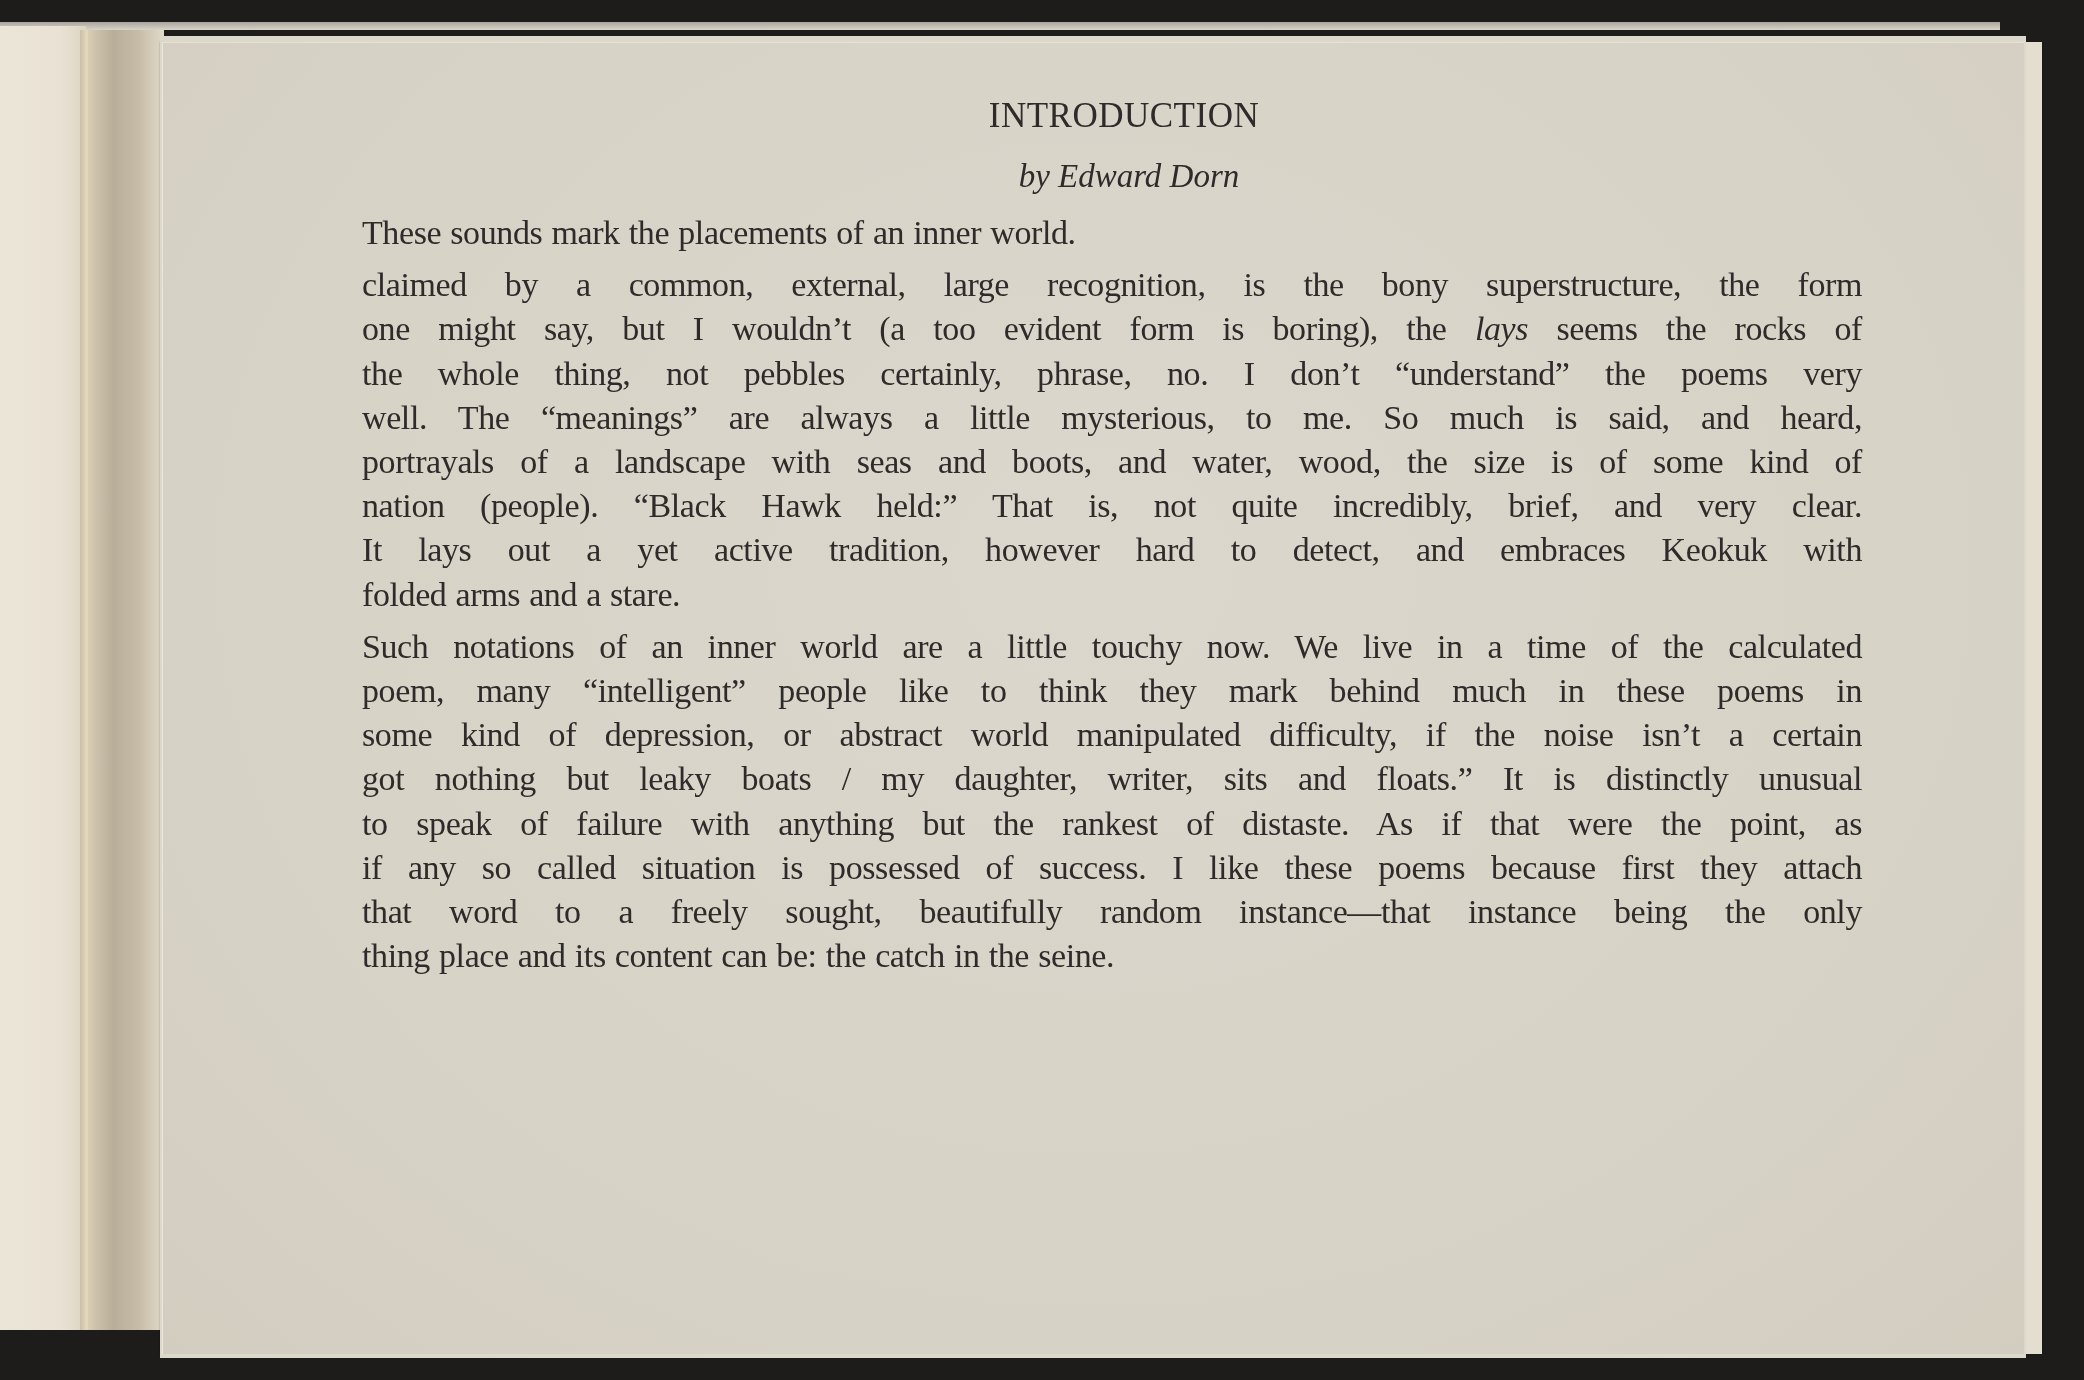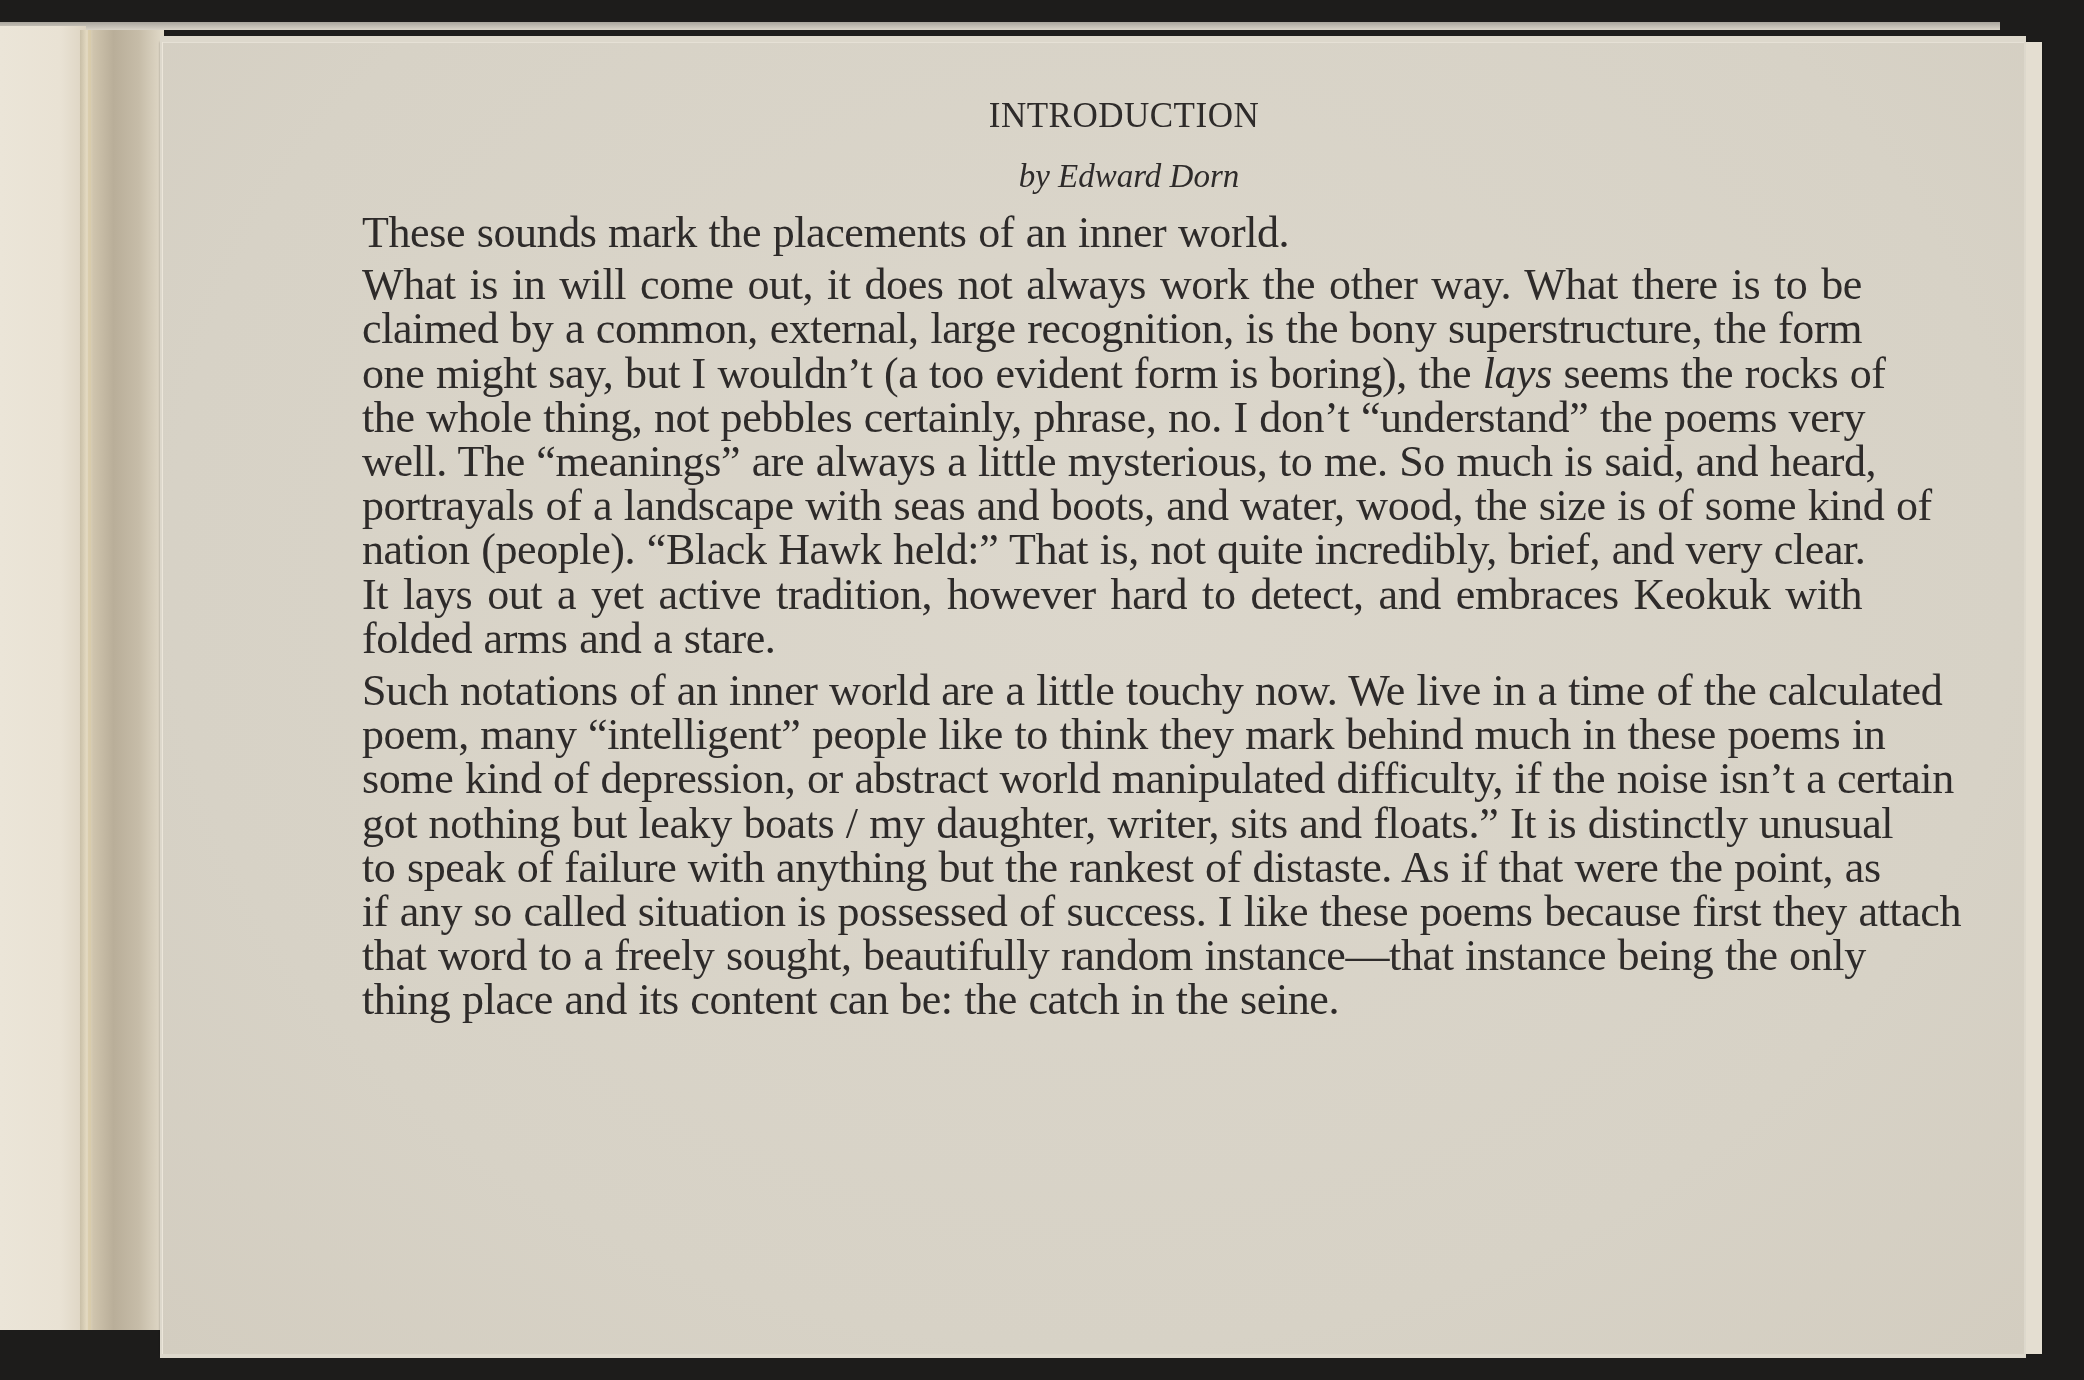--- a/index.html
+++ b/index.html
@@ -86,21 +86,21 @@
     }
     .byline {
       text-align: center;
       font-style: italic;
       font-size: 33px;
       margin: 7px;
       line-height: 50px;
       padding-left: 34px;
     }
     .para {
-      font-size: 44px;
+      font-size: 34px;
       line-height: 44.2px;
       margin: 0;
       text-align: justify;
       text-align-last: left;
       letter-spacing: -0.4px;
       word-spacing: 1px;
     }
     .para + .para { margin-top: 8px; }
     .para-first { margin-top: 10px !important; }
     .line {
@@ -127,21 +127,20 @@
 
   <div class="page-content">
     <h1 class="title">INTRODUCTION</h1>
     <p class="byline">by Edward Dorn</p>
 
     <p class="para para-first">
       <span class="line last">These sounds mark the placements of an inner world.</span>
     </p>
 
     <p class="para">
-      <span class="line">What is in will come out, it does not always work the other way.  What there is to be</span>
       <span class="line">claimed by a common, external, large recognition, is the bony superstructure, the form</span>
       <span class="line"><span>one might say, but I wouldn’t (a too evident form is boring), the </span><em class="word">lays</em><span> seems the rocks of</span></span>
       <span class="line">the whole thing, not pebbles certainly, phrase, no.  I don’t “understand” the poems very</span>
       <span class="line">well.  The “meanings” are always a little mysterious, to me.  So much is said, and heard,</span>
       <span class="line">portrayals of a landscape with seas and boots, and water, wood, the size is of some kind of</span>
       <span class="line">nation (people).  “Black Hawk held:” That is, not quite incredibly, brief, and very clear.</span>
       <span class="line">It lays out a yet active tradition, however hard to detect, and embraces Keokuk with</span>
       <span class="line last">folded arms and a stare.</span>
     </p>
 

